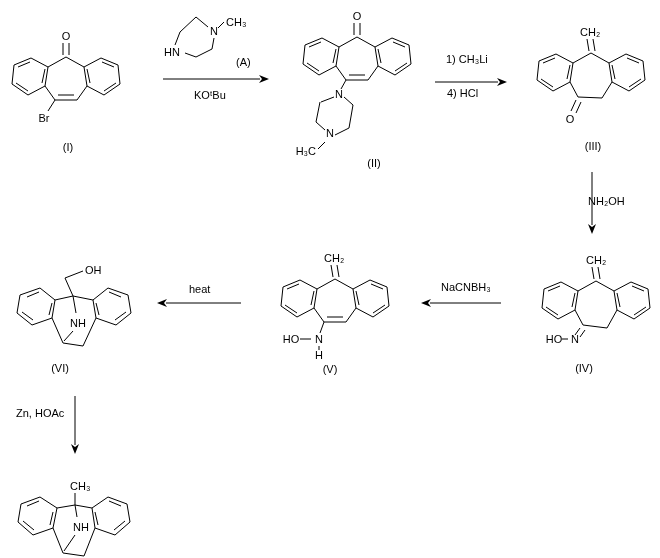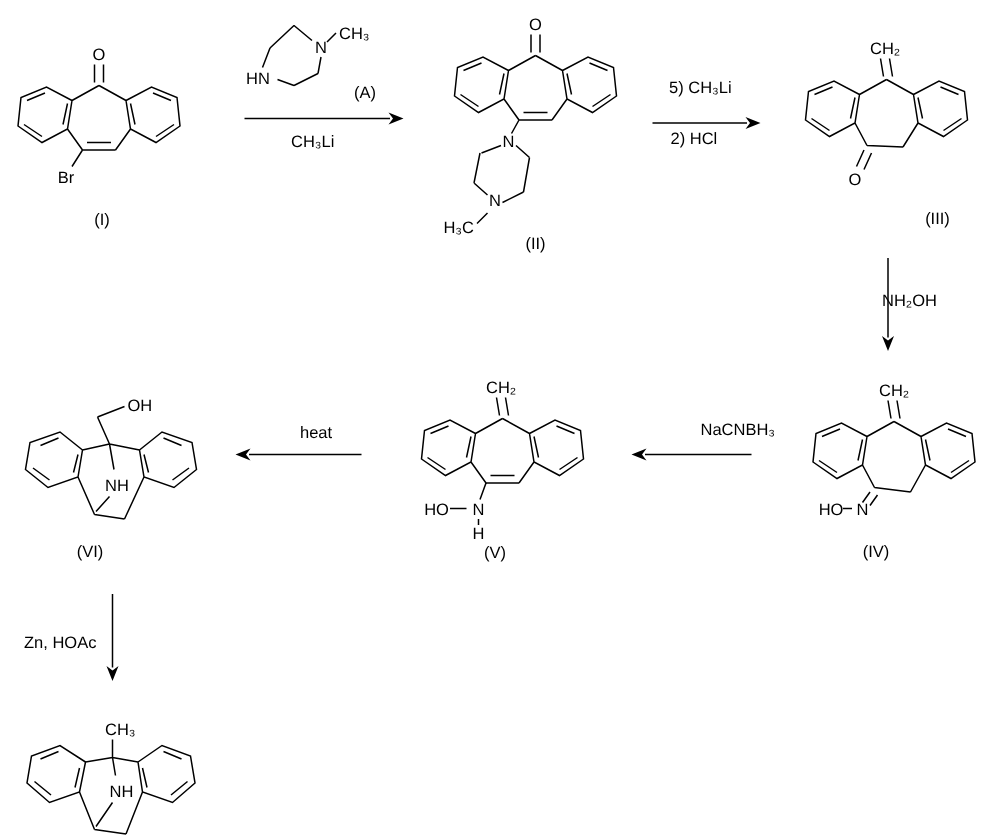--- a/index.html
+++ b/index.html
@@ -39,61 +39,61 @@
     <text x="56" y="29" text-anchor="middle">N</text>
     <text x="14" y="50" text-anchor="middle">HN</text>
     <text x="68" y="20" text-anchor="start">CH₃</text>
   </svg>
   <span class="lbl" style="left:236px;top:56px">(A)</span>
 
   <svg style="left:163px;top:74px" width="106" height="10">
     <path class="b" d="M0,5 L97,5"></path>
     <polygon class="ah" points="96,1 106,5 96,9 99,5"></polygon>
   </svg>
-  <span class="lbl" style="left:194px;top:89px">CH₃Li</span>
+  <span class="lbl" style="left:194px;top:89px">KOᵗBu</span>
 
   <svg style="left:288px;top:2px" width="150" height="165">
     <path class="b" d="M66,21 L66,33 M72,21 L72,33
          M69,35 L51,45 M69,35 L87,45
          M48,64 L58,78 M58,78 L80,78 M80,78 L90,64 M61,73 L77,73
          M51,45 L34,36 L17,43 L15,62 L31,73 L48,64 L51,45
          M33,40 L21,45 M19,61 L31,69 M45,61 L48,47
          M87,45 L104,36 L121,43 L123,62 L107,73 L90,64 L87,45
          M105,40 L117,45 M119,61 L107,69 M93,61 L90,47
          M58,78 L53,87
          M46,95 L33,100 M32,100 L28,120 M28,120 L37,128
          M47,133 L61,126 M61,126 L65,103 M65,103 L56,95
          M37,140 L30,147"></path>
     <text x="69" y="18" text-anchor="middle">O</text>
     <text x="51" y="96" text-anchor="middle">N</text>
     <text x="42" y="135" text-anchor="middle">N</text>
     <text x="28" y="153" text-anchor="end">H₃C</text>
   </svg>
-  <span class="lbl ctr" style="left:342px;top:157px;width:30px">(II)</span>
+  <span class="lbl ctr" style="left:359px;top:157px;width:30px">(II)</span>
 
   <svg style="left:435px;top:77px" width="72" height="10">
     <path class="b" d="M0,5 L63,5"></path>
     <polygon class="ah" points="62,1 72,5 62,9 65,5"></polygon>
   </svg>
-  <span class="lbl" style="left:446px;top:53px">5) CH₃Li</span>
-  <span class="lbl" style="left:447px;top:87px">2) HCl</span>
+  <span class="lbl" style="left:446px;top:53px">1) CH₃Li</span>
+  <span class="lbl" style="left:447px;top:87px">4) HCl</span>
 
   <svg style="left:525px;top:8px" width="135" height="125">
     <path class="b" d="M62,31 L64,43 M68,31 L70,43
          M66,45 L48,55 M66,45 L84,55
          M45,74 L53,89 M53,89 L77,90 M77,90 L87,74
          M48,55 L31,46 L14,53 L12,72 L28,83 L45,74 L48,55
          M30,50 L18,55 M16,71 L28,79 M42,71 L45,57
          M84,55 L101,46 L118,53 L120,72 L104,83 L87,74 L84,55
          M102,50 L114,55 M116,71 L104,79 M90,71 L87,57
          M51,92 L46,103 M56,94 L51,105"></path>
     <text x="55" y="28" text-anchor="start">CH₂</text>
     <text x="45" y="115" text-anchor="middle">O</text>
   </svg>
-  <span class="lbl ctr" style="left:605px;top:140px;width:40px">(III)</span>
+  <span class="lbl ctr" style="left:573px;top:140px;width:40px">(III)</span>
 
   <svg style="left:586px;top:172px" width="12" height="62">
     <path class="b" d="M6,0 L6,53"></path>
     <polygon class="ah" points="2,52 6,62 10,52 6,55"></polygon>
   </svg>
   <span class="lbl" style="left:588px;top:195px">NH₂OH</span>
 
   <svg style="left:528px;top:240px" width="135" height="130">
     <path class="b" d="M64,27 L66,39 M70,27 L72,39
          M68,41 L50,51 M68,41 L86,51
@@ -107,21 +107,21 @@
     <text x="58" y="24" text-anchor="start">CH₂</text>
     <text x="47" y="103" text-anchor="middle">N</text>
     <text x="26" y="103" text-anchor="middle">HO</text>
   </svg>
   <span class="lbl ctr" style="left:564px;top:362px;width:40px">(IV)</span>
 
   <svg style="left:421px;top:298px" width="80" height="10">
     <path class="b" d="M80,5 L9,5"></path>
     <polygon class="ah" points="10,1 0,5 10,9 7,5"></polygon>
   </svg>
-  <span class="lbl" style="left:467px;top:281px">NaCNBH₃</span>
+  <span class="lbl" style="left:441px;top:281px">NaCNBH₃</span>
 
   <svg style="left:262px;top:238px" width="148" height="135">
     <path class="b" d="M69,27 L71,39 M75,27 L77,39
          M73,41 L55,51 M73,41 L91,51
          M52,70 L62,84 M62,84 L84,84 M84,84 L94,70 M65,79 L81,79
          M55,51 L38,42 L21,49 L19,68 L35,79 L52,70 L55,51
          M37,46 L25,51 M23,67 L35,75 M49,67 L52,53
          M91,51 L108,42 L125,49 L127,68 L111,79 L94,70 L91,51
          M109,46 L121,51 M123,67 L111,75 M97,67 L94,53
          M62,84 L58,95
@@ -131,41 +131,41 @@
     <text x="29" y="105" text-anchor="middle">HO</text>
     <text x="57" y="105" text-anchor="middle">N</text>
     <text x="57" y="121" text-anchor="middle">H</text>
   </svg>
   <span class="lbl ctr" style="left:310px;top:363px;width:40px">(V)</span>
 
   <svg style="left:157px;top:298px" width="84" height="10">
     <path class="b" d="M84,5 L9,5"></path>
     <polygon class="ah" points="10,1 0,5 10,9 7,5"></polygon>
   </svg>
-  <span class="lbl" style="left:200px;top:283px">heat</span>
+  <span class="lbl" style="left:189px;top:283px">heat</span>
 
   <svg style="left:8px;top:243px" width="140" height="125">
     <path class="b" d="M57,35 L75,28 M65,53 L57,35
          M65,53 L47,57 M65,53 L85,57
          M47,57 L32,45 L12,52 L9,70 L24,82 L44,75 L47,57
          M31,49 L19,54 M14,69 L25,77 M41,72 L44,60
          M85,57 L100,45 L120,52 L123,70 L108,82 L88,75 L85,57
          M101,49 L113,54 M118,69 L107,77 M91,72 L88,60
          M44,75 L55,100 M55,100 L75,103 M75,103 L88,75
          M65,53 L68,70 M65,88 L56,98"></path>
     <text x="77" y="31" text-anchor="start">OH</text>
     <text x="70" y="84" text-anchor="middle">NH</text>
   </svg>
   <span class="lbl ctr" style="left:40px;top:362px;width:40px">(VI)</span>
 
   <svg style="left:69px;top:396px" width="12" height="58">
     <path class="b" d="M6,0 L6,49"></path>
     <polygon class="ah" points="2,48 6,58 10,48 6,51"></polygon>
   </svg>
-  <span class="lbl" style="left:16px;top:423px">Zn, HOAc</span>
+  <span class="lbl" style="left:16px;top:407px">Zn, HOAc</span>
 
   <svg style="left:8px;top:470px" width="140" height="88">
     <path class="b" d="M67,23 L67,35
          M67,35 L49,38 M67,35 L84,38
          M49,38 L32,27 L13,34 L10,52 L25,65 L45,58 L49,38
          M31,31 L19,36 M15,51 L26,60 M42,55 L45,42
          M84,38 L100,27 L119,34 L122,52 L107,65 L87,58 L84,38
          M101,31 L113,36 M117,51 L106,60 M90,55 L87,42
          M45,58 L55,83 M55,83 L76,86 M76,86 L87,58
          M67,35 L69,47 M67,65 L56,81"></path>

